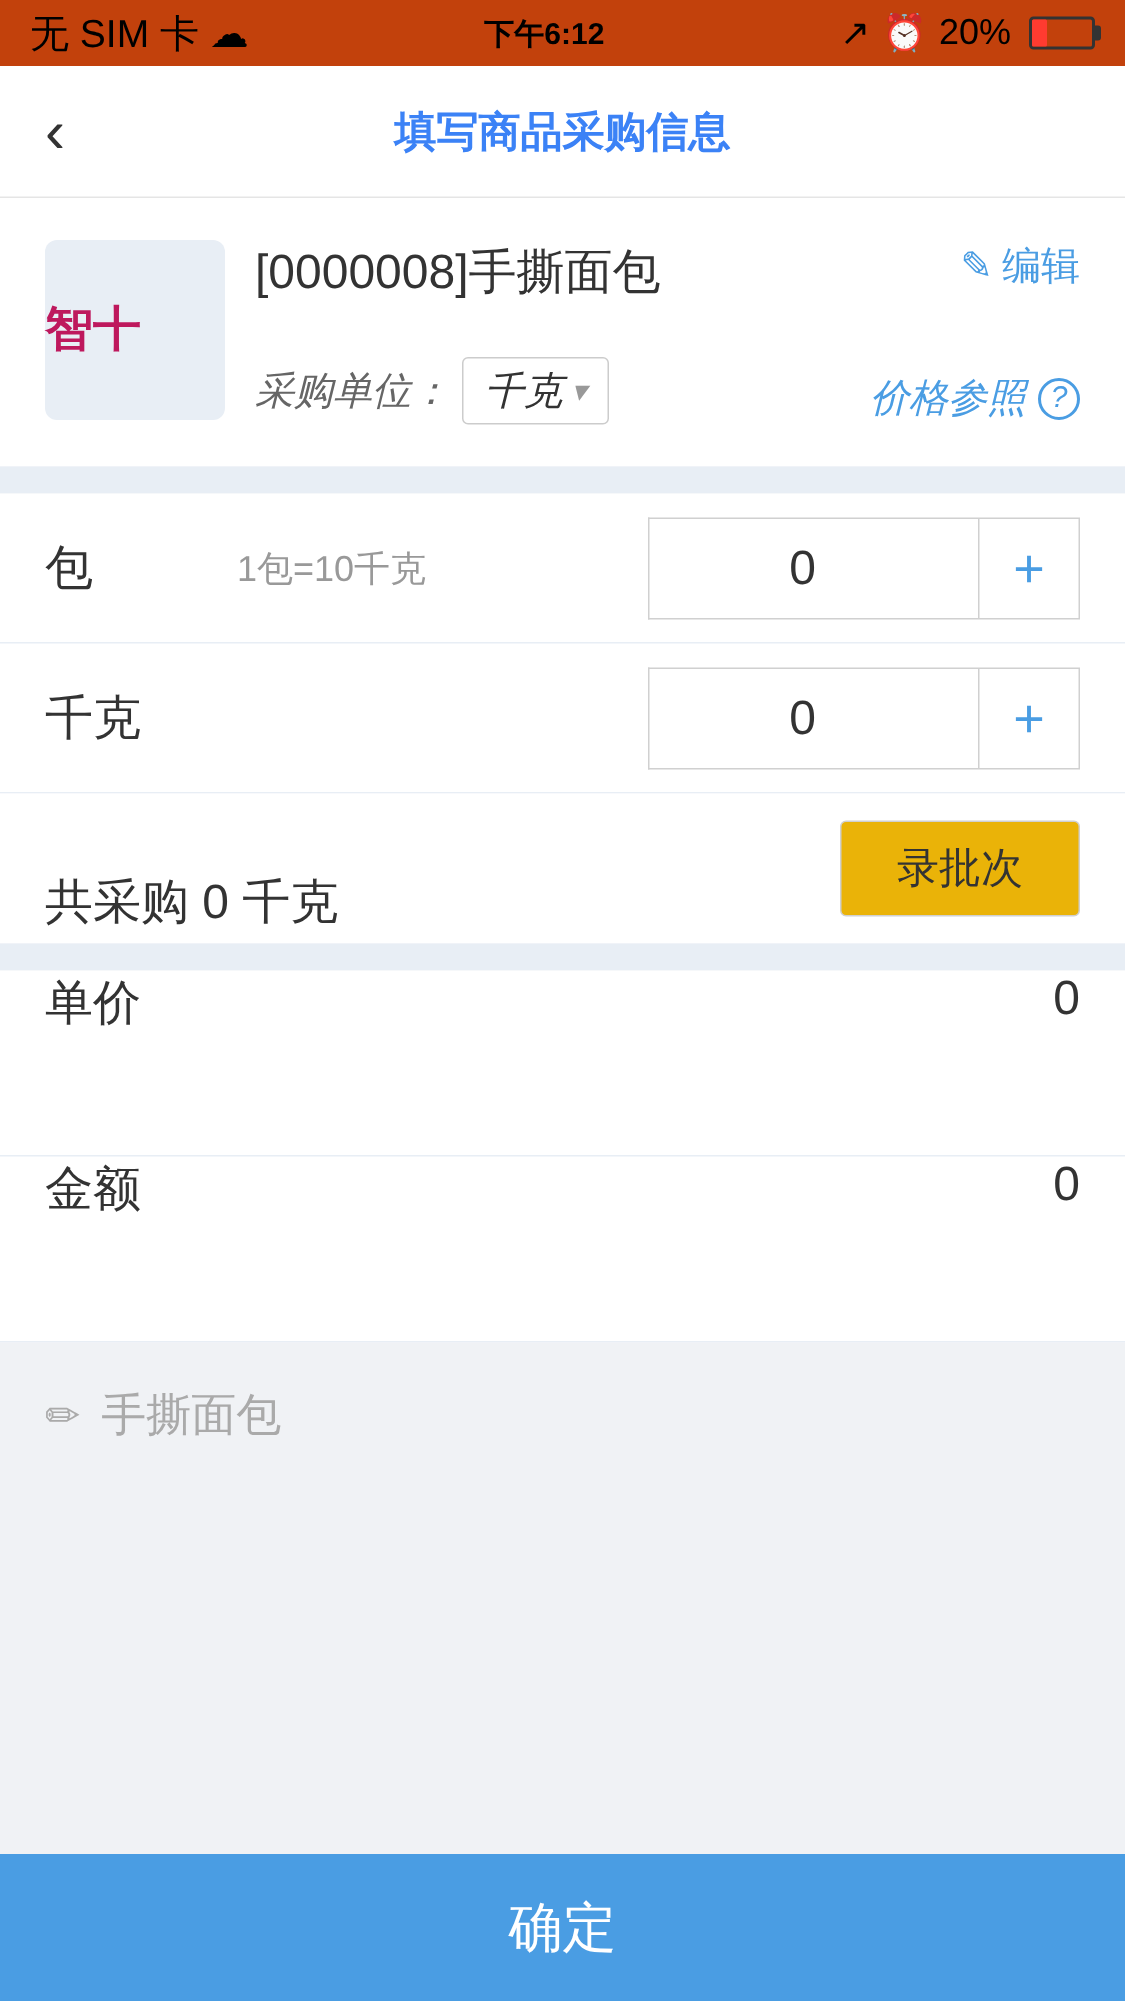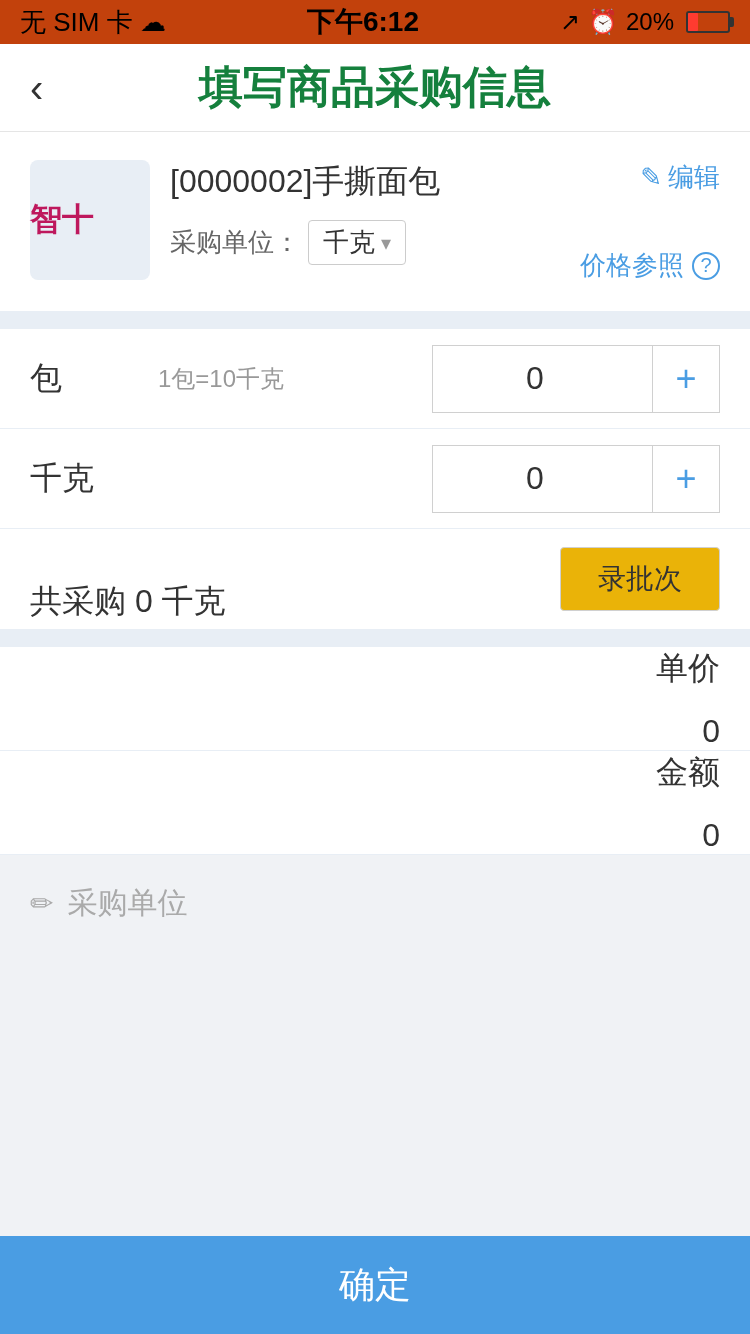--- a/index.html
+++ b/index.html
@@ -24,21 +24,21 @@
       font-size: 26px;
       font-weight: 500;
     }
     .status-left {
       display: flex;
       align-items: center;
       gap: 10px;
       font-size: 26px;
     }
     .status-center {
-      font-size: 28px;
+      font-size: 20px;
       font-weight: 600;
     }
     .status-right {
       display: flex;
       align-items: center;
       gap: 8px;
       font-size: 24px;
     }
     .battery-icon {
       display: inline-block;
@@ -80,23 +80,23 @@
     }
     .nav-back {
       position: absolute;
       left: 30px;
       font-size: 40px;
       color: #333;
       cursor: pointer;
       line-height: 1;
     }
     .nav-title {
-      font-size: 44px;
+      font-size: 28px;
       font-weight: 600;
-      color: #15803d;
+      color: #3b82f6;
     }
 
     
     .product-card {
       background: #fff;
       margin: 0;
       padding: 28px 30px;
       display: flex;
       align-items: flex-start;
       gap: 20px;
@@ -131,22 +131,23 @@
     .edit-btn {
       font-size: 26px;
       color: #4a9de3;
       display: flex;
       align-items: center;
       gap: 6px;
       cursor: pointer;
     }
     .product-unit-row {
       display: flex;
-      align-items: flex-start;
+      align-items: flex-end;
       justify-content: space-between;
+      font-style: italic;
     }
     .unit-label {
       font-size: 26px;
       color: #666;
     }
     .unit-select {
       display: inline-flex;
       align-items: center;
       border: 1px solid #ccc;
       border-radius: 4px;
@@ -262,25 +263,24 @@
       border-radius: 4px;
     }
 
     
     .price-section {
       background: #fff;
       margin-top: 0;
     }
     .price-row {
       display: flex;
-      align-items: flex-end;
+      align-items: flex-start;
       padding: 0 30px;
-      height: 104px;
+      height: 124px;
       border-bottom: 1px solid #e8eef5;
-      flex-direction: column;
     }
     .price-row-label {
       font-size: 32px;
       color: #333;
     }
     .price-row-spacer { flex: 1; }
     .price-row-value {
       font-size: 32px;
       color: #333;
     }
@@ -351,21 +351,21 @@
   <div class="nav-back">‹</div>
   <div class="nav-title">填写商品采购信息</div>
 </div>
 
 <div class="product-card">
   <div class="product-img">
     <span>智十</span>
   </div>
   <div class="product-info">
     <div class="product-header">
-      <div class="product-name">[0000002]手撕面包</div>
+      <div class="product-name">[0000008]手撕面包</div>
       <div class="edit-btn">
         <span>✎</span>
         <span>编辑</span>
       </div>
     </div>
     <div class="product-unit-row">
       <div style="display:flex;align-items:center;gap:8px;">
         <span class="unit-label">采购单位：</span>
         <div class="unit-select">
           <span>千克</span>
@@ -420,18 +420,18 @@
   </div>
   <div class="price-row">
     <span class="price-row-label">金额</span>
     <div class="price-row-spacer"></div>
     <span class="price-row-value">0</span>
   </div>
 </div>
 
 <div class="remark-section">
   <span class="remark-icon">✏</span>
-  <span class="remark-placeholder">采购单位</span>
+  <span class="remark-placeholder">手撕面包</span>
 </div>
 
 <div class="bottom-fill"></div>
 
 <button class="confirm-btn">确定</button>
 
 </body></html>

